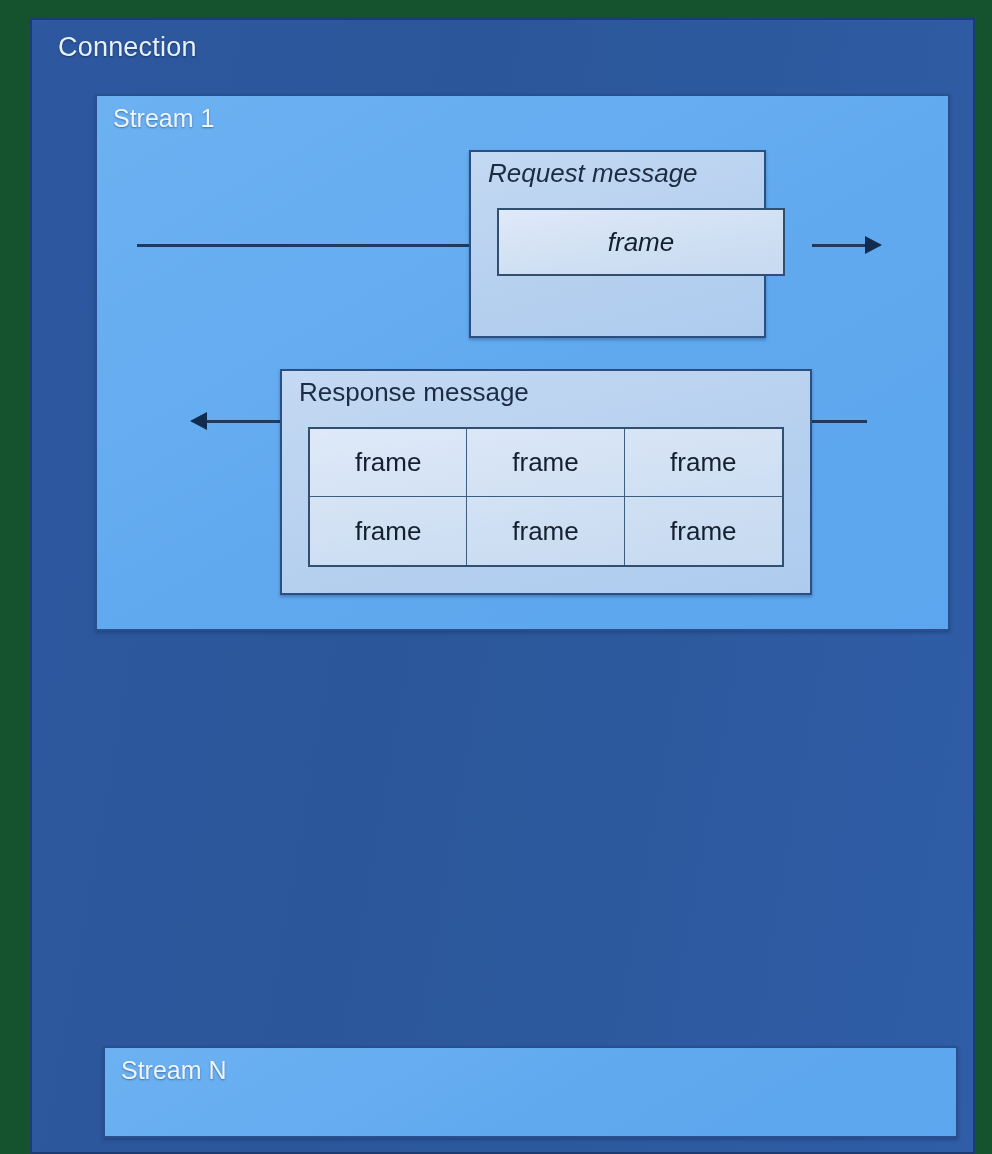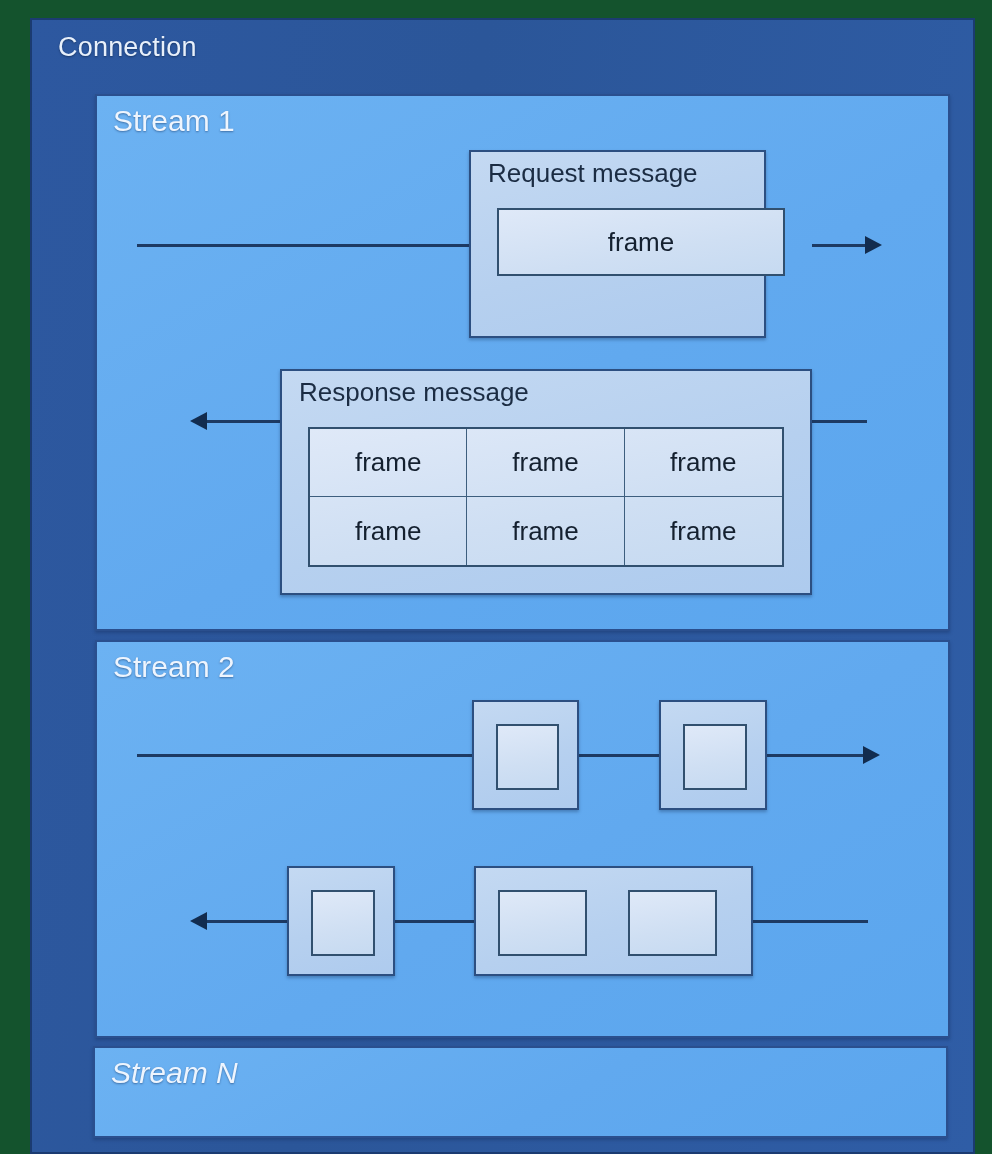--- a/index.html
+++ b/index.html
@@ -50,29 +50,29 @@
     position: absolute;
     background: linear-gradient(150deg, #6cb2f2 0%, #61a9ef 55%, #5ba6ee 100%);
     border: 2px solid #2a4f8e;
     box-sizing: border-box;
     box-shadow: 0 2px 3px rgba(17,41,82,.35);
   }
   .stream-title {
     position: absolute;
     left: 16px;
     top: 8px;
-    font-size: 30px;
+    font-size: 25px;
     color: #eef5fe;
     text-shadow: 0 1px 2px rgba(20,50,95,.5);
     white-space: nowrap;
   }
 
   #stream1 { left: 63px;  top: 74px;  width: 855px; height: 537px; }
   #stream2 { left: 63px;  top: 620px; width: 855px; height: 398px; }
-  #streamN { left: 61px;  top: 1026px; width: 855px; height: 92px; font-style: italic; }
+  #streamN { left: 71px;  top: 1026px; width: 855px; height: 92px; }
 
   
   .msgbox {
     position: absolute;
     background: linear-gradient(165deg, #c4d9f2 0%, #b6d0ef 55%, #aecbee 100%);
     border: 2px solid #2c4f81;
     box-sizing: border-box;
     box-shadow: 0 2px 3px rgba(20,45,85,.35);
   }
   .msgbox-title {
@@ -162,21 +162,21 @@
     <div class="connection-title">Connection</div>
 
     <div class="stream" id="stream1">
       <div class="stream-title">Stream 1</div>
 
       <div class="hline" style="left:40px; top:148px; width:332px;"></div>
 
       <div class="hline" style="left:715px; top:148px; width:55px;"></div>
       <div class="arrowhead arrow-right" style="left:768px; top:140px;"></div>
 
-      <div class="msgbox" style="left:372px; top:54px; width:297px; height:188px;">
+      <div class="msgbox" style="left:372px; top:54px; width:297px; height:188px;font-style:italic;">
         <div class="msgbox-title">Request message</div>
         <div class="frame" style="left:26px; top:56px; width:288px; height:68px;">frame</div>
       </div>
 
       <div class="hline" style="left:715px; top:324px; width:55px;"></div>
 
       <div class="hline" style="left:110px; top:324px; width:75px;"></div>
       <div class="arrowhead arrow-left" style="left:93px; top:316px;"></div>
 
       <div class="msgbox" style="left:183px; top:273px; width:532px; height:226px;">
@@ -186,50 +186,20 @@
           <div class="cell">frame</div>
           <div class="cell">frame</div>
           <div class="cell" style="border-right:none;">frame</div>
           <div class="cell" style="border-bottom:none;">frame</div>
           <div class="cell" style="border-bottom:none;">frame</div>
           <div class="cell" style="border-right:none; border-bottom:none;">frame</div>
         </div>
       </div>
     </div>
 
-    <div class="stream" id="stream2">
-      <div class="stream-title">Stream 2</div>
-
-      <div class="hline" style="left:40px; top:112px; width:335px;"></div>
-      <div class="hline" style="left:482px; top:112px; width:80px;"></div>
-      <div class="hline" style="left:670px; top:112px; width:98px;"></div>
-      <div class="arrowhead arrow-right" style="left:766px; top:104px;"></div>
-
-      <div class="msgbox" style="left:375px; top:58px; width:107px; height:110px;">
-        <div class="frame frame-blank" style="left:22px; top:22px; width:63px; height:66px;"></div>
-      </div>
-
-      <div class="msgbox" style="left:562px; top:58px; width:108px; height:110px;">
-        <div class="frame frame-blank" style="left:22px; top:22px; width:64px; height:66px;"></div>
-      </div>
-
-      <div class="hline" style="left:110px; top:278px; width:80px;"></div>
-      <div class="hline" style="left:297px; top:278px; width:80px;"></div>
-      <div class="hline" style="left:656px; top:278px; width:115px;"></div>
-      <div class="arrowhead arrow-left" style="left:93px; top:270px;"></div>
-
-      <div class="msgbox" style="left:190px; top:224px; width:108px; height:110px;">
-        <div class="frame frame-blank" style="left:22px; top:22px; width:64px; height:66px;"></div>
-      </div>
-
-      <div class="msgbox" style="left:377px; top:224px; width:279px; height:110px;">
-        <div class="frame frame-blank" style="left:22px; top:22px; width:89px; height:66px;"></div>
-        <div class="frame frame-blank" style="left:152px; top:22px; width:89px; height:66px;"></div>
-      </div>
-    </div>
 
     <div class="stream" id="streamN">
       <div class="stream-title">Stream N</div>
     </div>
 
 
   </div>
 </div>
 
 </body></html>

